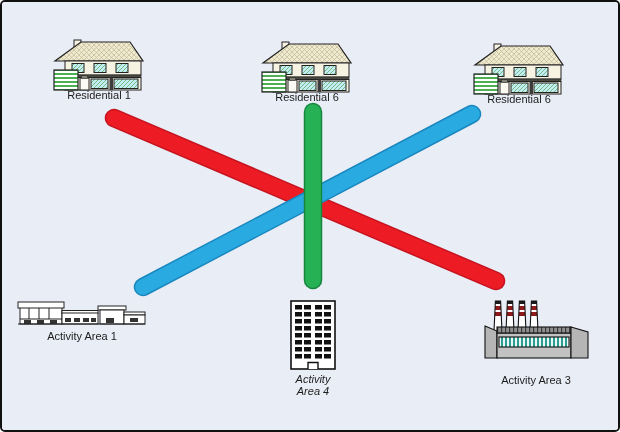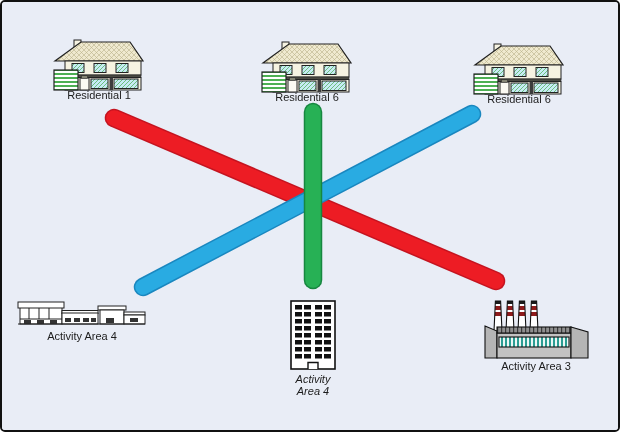--- a/index.html
+++ b/index.html
@@ -207,22 +207,22 @@
       <line x1="311" y1="110" x2="311" y2="278" stroke-width="15.5" stroke-linecap="round" stroke="#27b155"></line>
     </g>
   </svg>
 
   <div class="node-label" style="left:37px;top:87px;">Residential 1</div>
 
   <div class="node-label" style="left:245px;top:89px;">Residential 6</div>
 
   <div class="node-label" style="left:457px;top:91px;">Residential 6</div>
 
-  <div class="node-label" style="left:20px;top:328px;">Activity Area 4</div>
+  <div class="node-label" style="left:20px;top:328px;">Activity Area 1</div>
 
   <div class="node-label" style="left:251px;top:371px;font-style:italic;">
     <span>Activity</span>
     <span>Area 4</span>
   </div>
 
-  <div class="node-label" style="left:474px;top:358px;">Activity Area 3</div>
+  <div class="node-label" style="left:474px;top:372px;">Activity Area 3</div>
 
 </div>
 
 </body></html>

